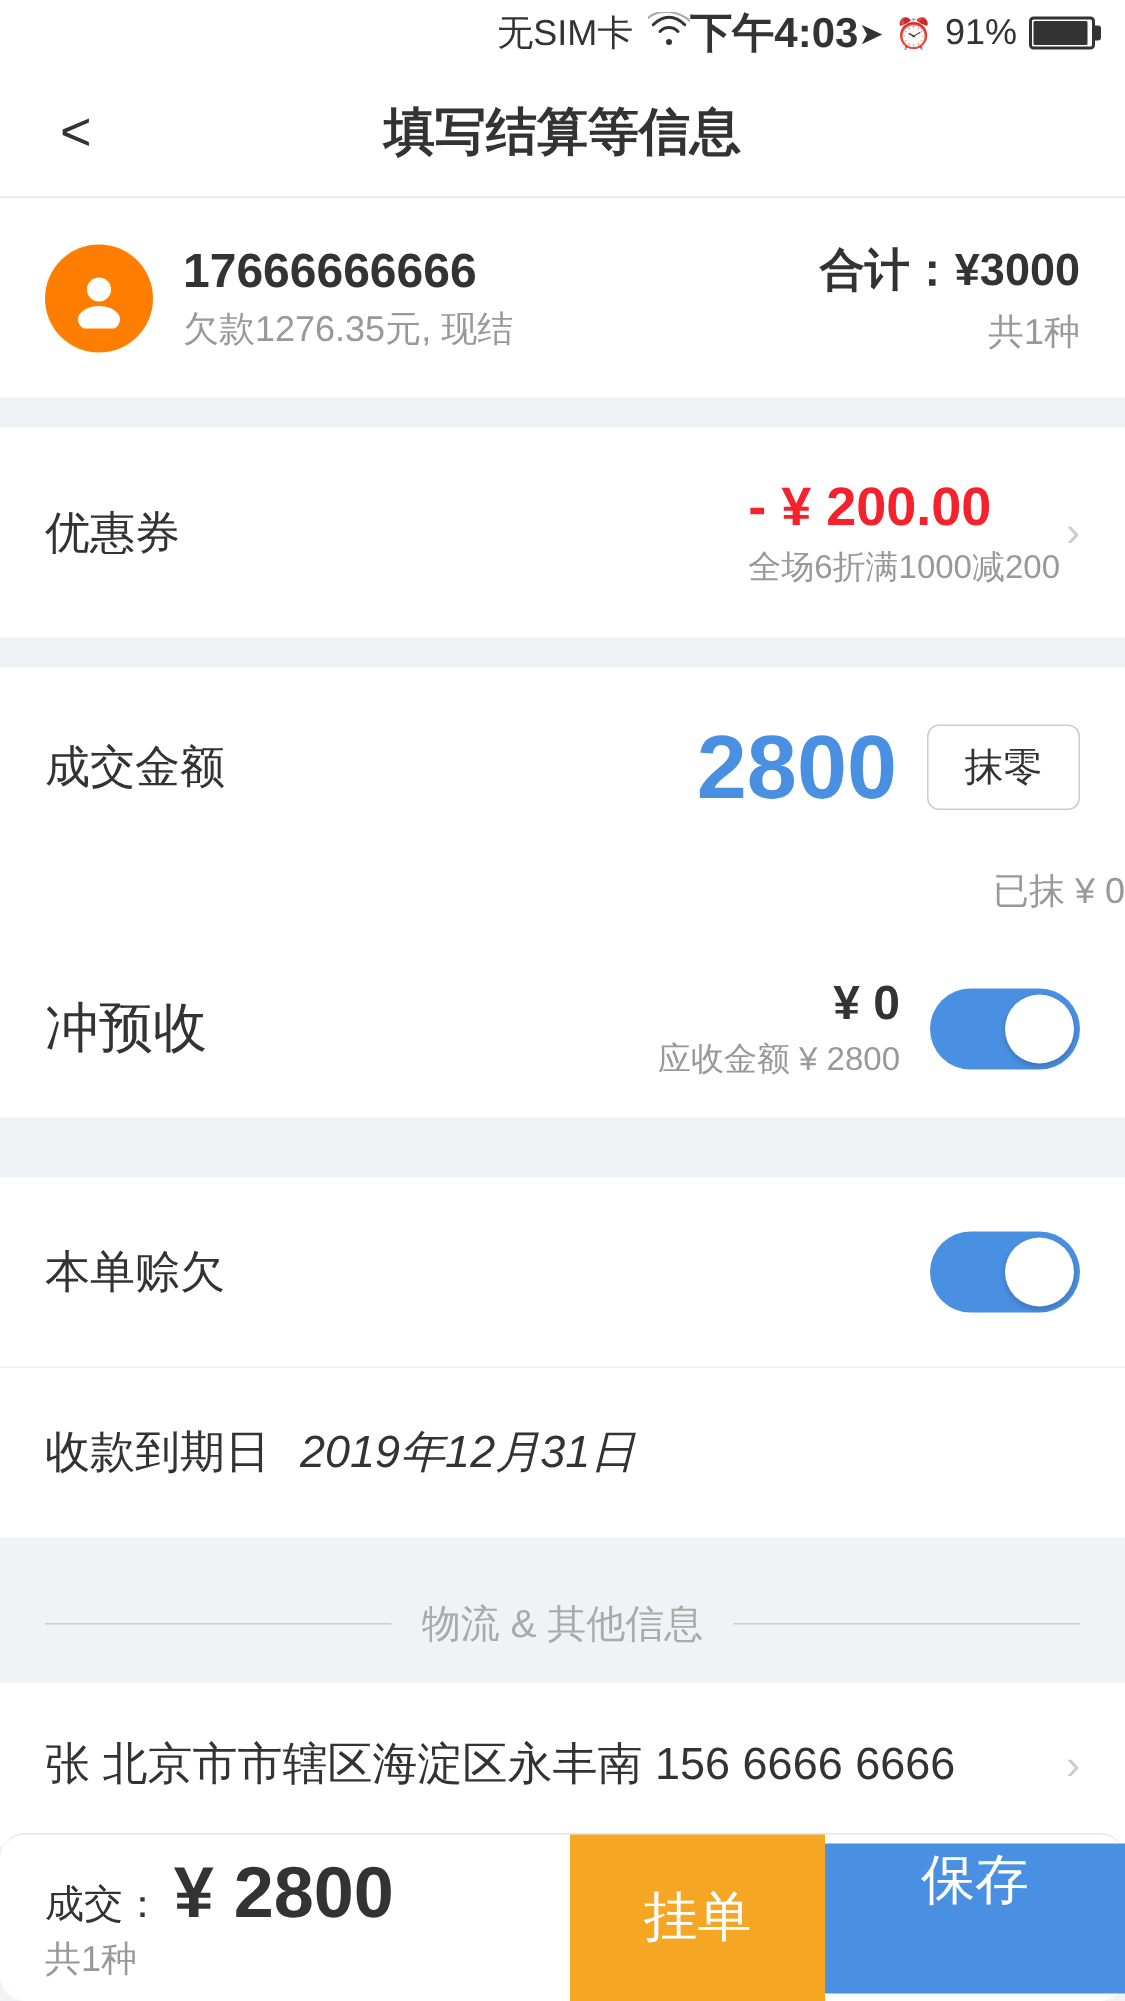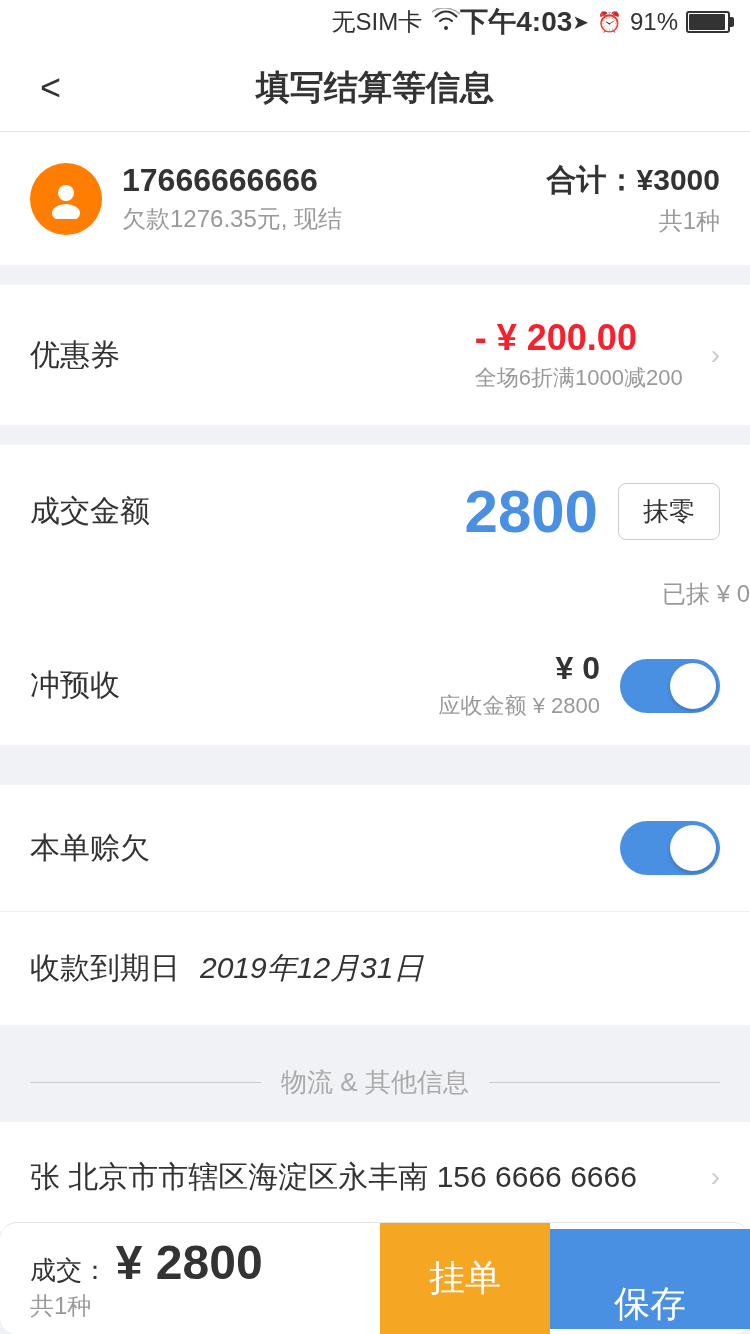--- a/index.html
+++ b/index.html
@@ -135,21 +135,21 @@
       border-bottom: none;
     }
     .row-label {
       font-size: 30px;
       color: #333;
       font-weight: 400;
     }
     .row-right {
       display: flex;
       align-items: center;
-      gap: 28px;
+      gap: 4px;
     }
     .coupon-amount {
       font-size: 36px;
       font-weight: 600;
       color: #f5222d;
     }
     .coupon-desc {
       font-size: 22px;
       color: #999;
       margin-top: 4px;
@@ -198,21 +198,21 @@
     }
 
     
     .prepay-row {
       display: flex;
       align-items: center;
       justify-content: space-between;
       padding: 24px 30px;
     }
     .prepay-label {
-      font-size: 30px;
+      font-size: 36px;
       color: #333;
       font-family: Liberation Serif, serif;
     }
     .prepay-right {
       display: flex;
       align-items: center;
       gap: 20px;
     }
     .prepay-amount-block {
       text-align: right;
@@ -364,21 +364,21 @@
       font-size: 36px;
       color: #fff;
       font-weight: 500;
       cursor: pointer;
     }
     .btn-save {
       width: 200px;
       height: 100px;
       background: #4a90e2;
       display: flex;
-      align-items: flex-end;
+      align-items: flex-start;
       justify-content: center;
       font-size: 36px;
       color: #fff;
       font-weight: 500;
       cursor: pointer;
     }
   </style>
 </head>
 <body>
 

